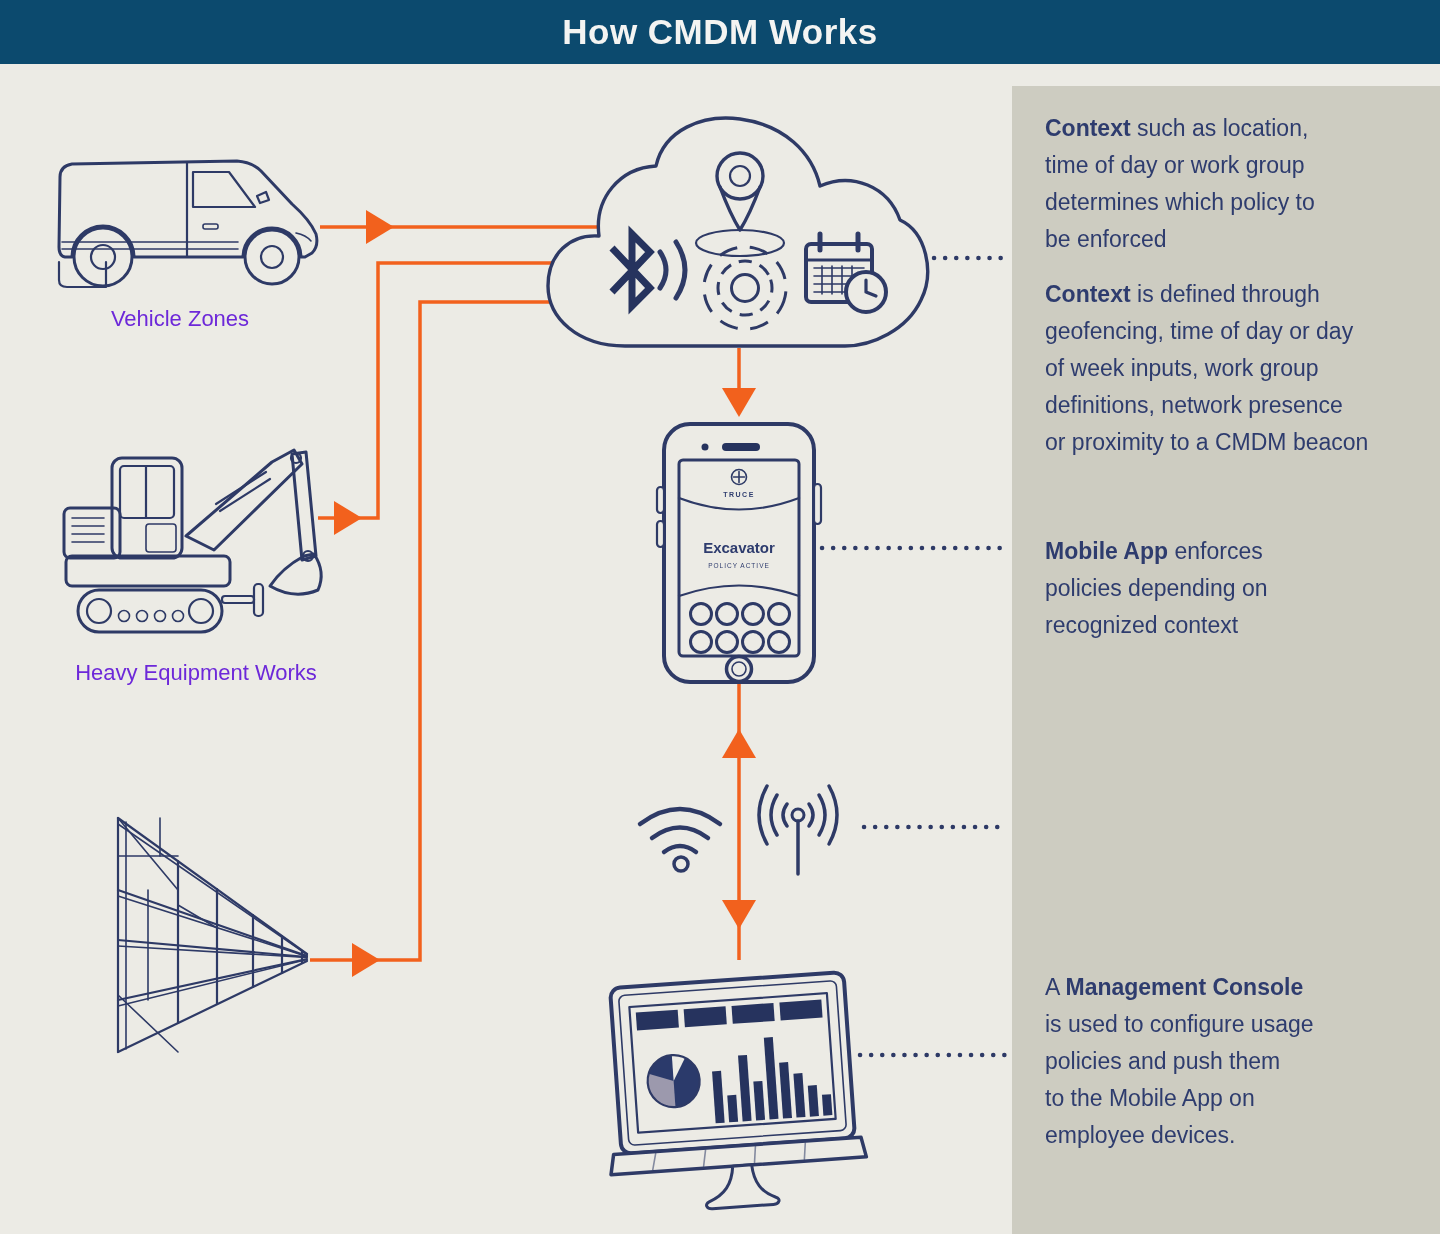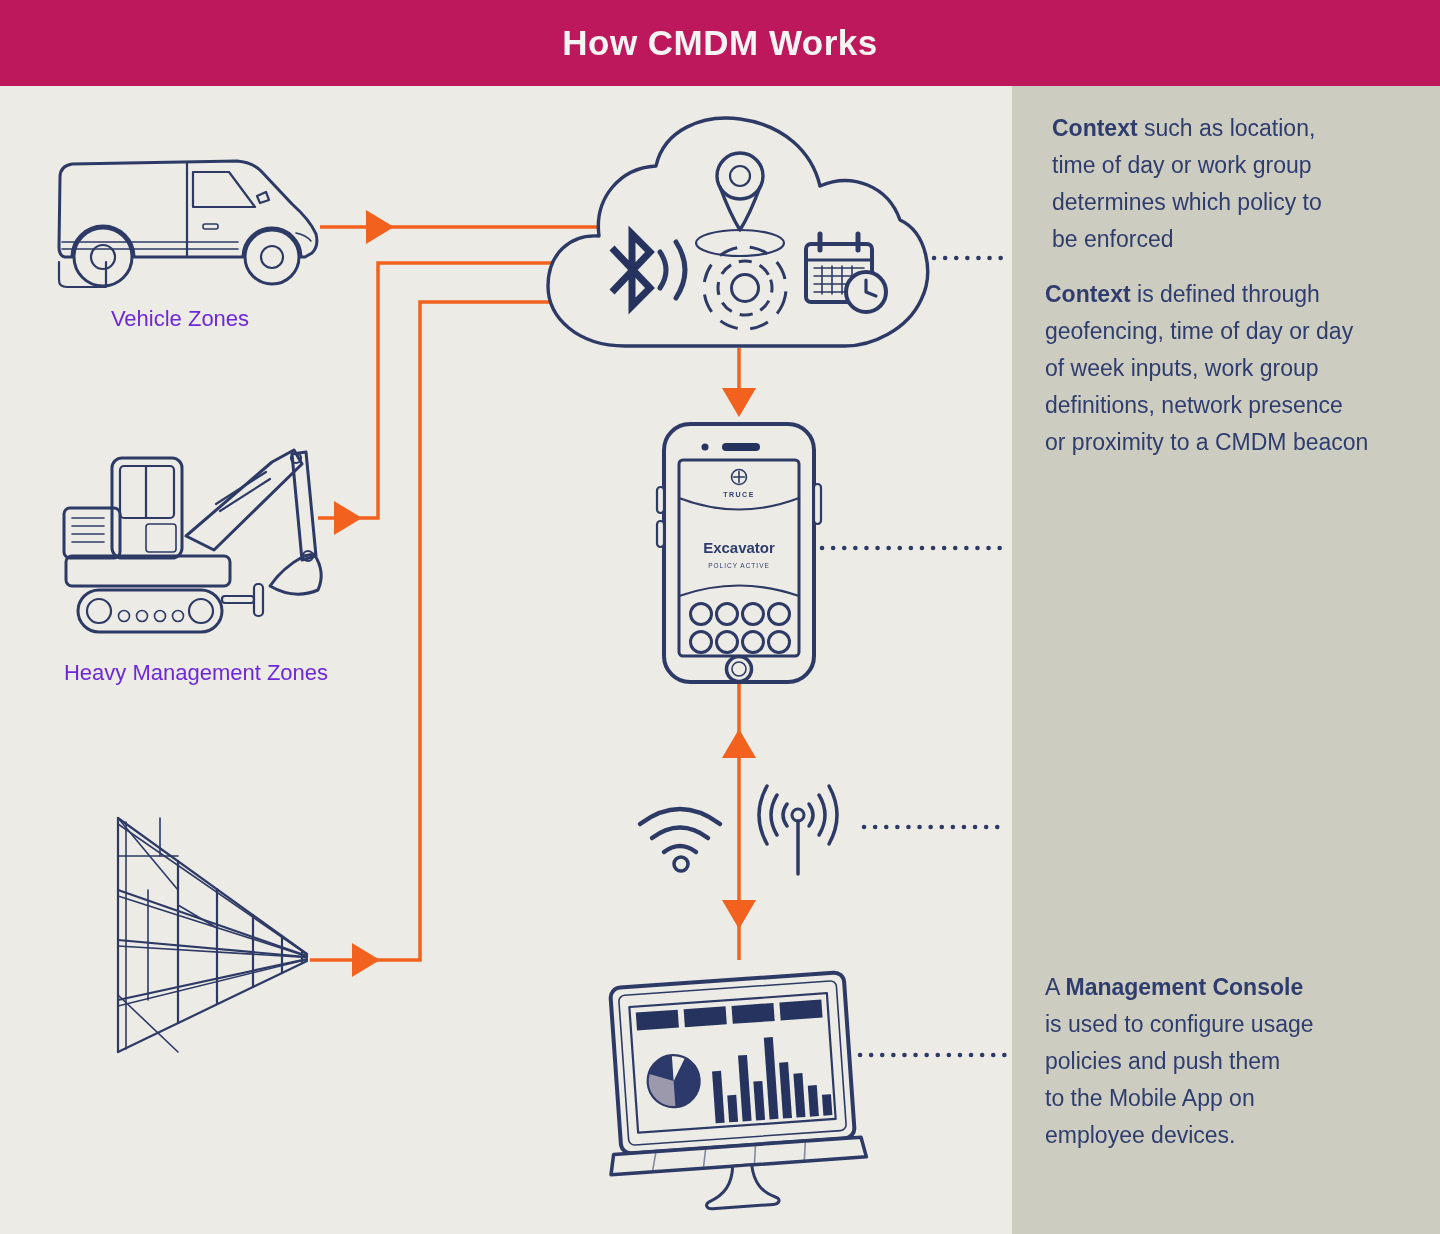--- a/index.html
+++ b/index.html
@@ -4,21 +4,21 @@
 <style>
   html,body{margin:0;padding:0;background:#9a9a92;}
   .stage{
     position:relative;width:1440px;height:1234px;overflow:hidden;
     background:#ecebe5;
     font-family:"Liberation Sans",sans-serif;
     -webkit-font-smoothing:antialiased;
   }
   .side-panel{position:absolute;left:1012px;top:86px;width:428px;height:1148px;background:#cdccc1;}
   .header-bar{
-    position:absolute;left:0;top:0;width:1440px;height:86px;background:#be185d;
+    position:absolute;left:0;top:0;width:1440px;height:64px;background:#0c4a6e;
     display:flex;align-items:center;justify-content:center;z-index:5;
   }
   .header-title{color:#f4f4f2;font-size:35px;font-weight:600;letter-spacing:.5px;}
   .diagram-svg{position:absolute;left:0;top:0;z-index:2;}
   .zone-label{
     position:absolute;z-index:3;text-align:center;color:#6d28d9;font-size:22px;font-weight:400;
   }
   .text-block{
     position:absolute;left:1045px;width:370px;z-index:3;color:#2e3c6e;
     font-size:23px;line-height:37px;white-space:pre-line;
@@ -242,33 +242,36 @@
         <rect class="navyfill" x="806.5" y="1091" width="9" height="31"></rect>
         <rect class="navyfill" x="820" y="1101" width="9" height="21"></rect>
       </g>
       <path class="ln fillbg" d="M 608 1146 L 856 1146 L 860 1166 L 604 1166 Z" style="stroke-width:3.5"></path>
       <path class="ln1" d="M 650 1148 L 646 1164 M 700 1148 L 697 1164 M 750 1148 L 748 1164 M 800 1148 L 798 1164" style="opacity:.55"></path>
       <path class="ln fillbg" d="M 726 1166 C 724 1184 716 1194 700 1200 C 695 1202 697 1207 703 1207 L 764 1207 C 770 1207 772 1202 767 1200 C 753 1194 746 1184 745 1166 Z" style="stroke-width:3"></path>
     </g>
   </svg>
 
   <div class="zone-label" style="left:40px;top:306px;width:280px;">Vehicle Zones</div>
-  <div class="zone-label" style="left:36px;top:660px;width:320px;">Heavy Management Zones</div>
-
-  <div class="text-block" style="top:110px;margin-left:7px;"><span></span><b>Context</b><span> such as location,
+  <div class="zone-label" style="left:36px;top:660px;width:320px;">Heavy Equipment Works</div>
+
+  <div class="text-block" style="top:110px;"><span></span><b>Context</b><span> such as location,
 time of day or work group
 determines which policy to
 be enforced</span></div>
 
   <div class="text-block" style="top:276px;"><span></span><b>Context</b><span> is defined through
 geofencing, time of day or day
 of week inputs, work group
 definitions, network presence
 or proximity to a CMDM beacon</span></div>
 
+  <div class="text-block" style="top:533px;"><span></span><b>Mobile App</b><span> enforces
+policies depending on
+recognized context</span></div>
 
 
   <div class="text-block" style="top:969px;"><span>A </span><b>Management Console</b><span>
 is used to configure usage
 policies and push them
 to the Mobile App on
 employee devices.</span></div>
 
 </div>
 

